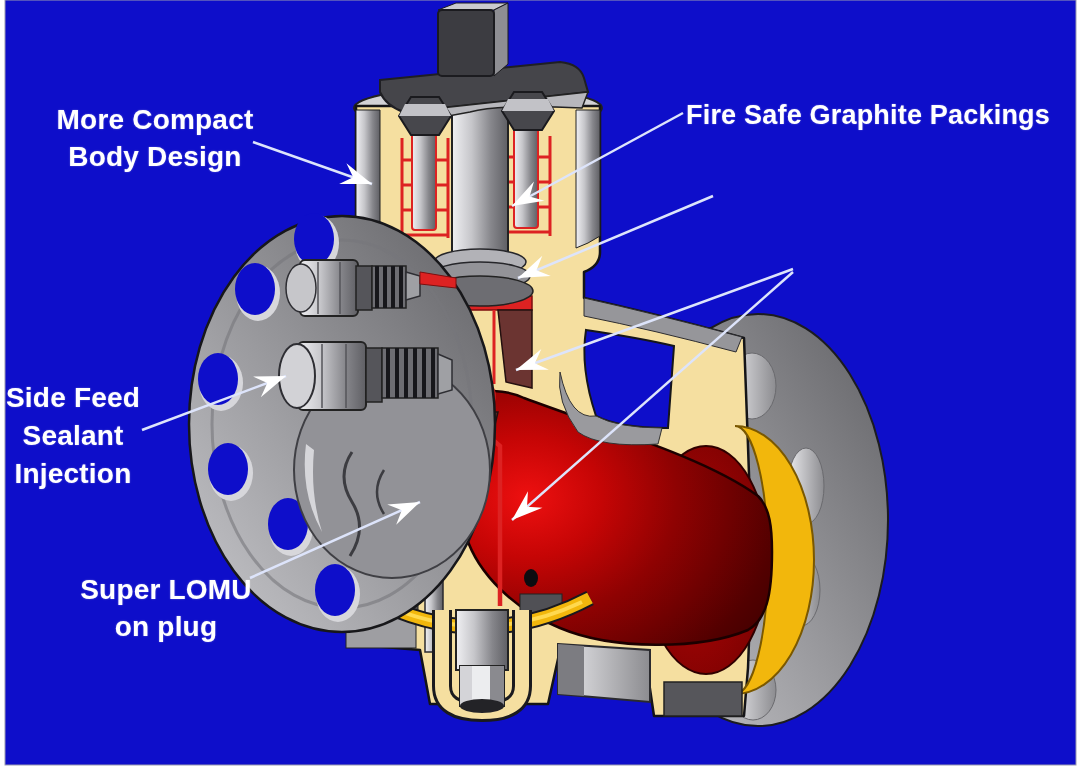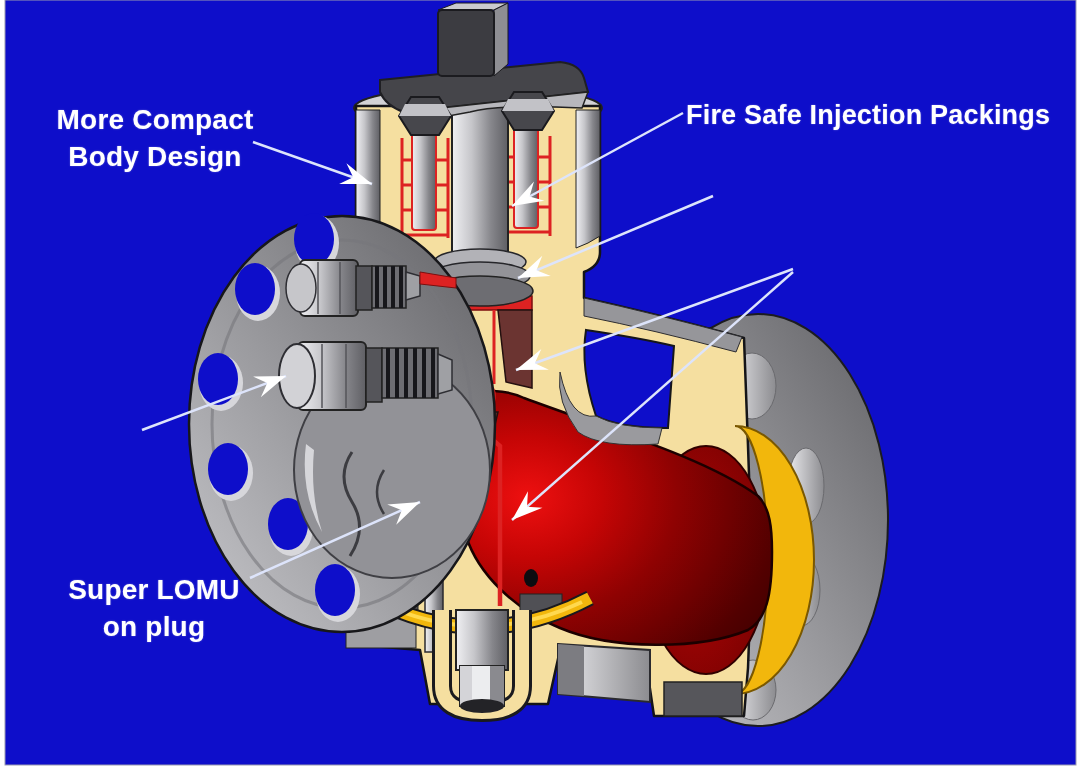--- a/index.html
+++ b/index.html
@@ -8,21 +8,21 @@
   .stage svg{position:absolute;left:0;top:0;}
   .callout{position:absolute;color:var(--text,#fff);font-weight:bold;font-size:28px;
            line-height:37px;white-space:pre-line;text-align:center;
            text-shadow:0 0 2px rgba(255,255,255,.35);letter-spacing:.2px;}
   .callout.left{text-align:left;}
   #lbl-more{left:48px;top:101px;width:214px;}
   #lbl-fire{left:686px;top:97px;font-size:27px;white-space:nowrap;}
   #lbl-anti{left:716px;top:162px;white-space:nowrap;}
   #lbl-pressure{left:788px;top:244px;width:278px;}
   #lbl-side{left:0px;top:379px;width:146px;line-height:38px;}
-  #lbl-super{left:56px;top:571px;width:196px;}
+  #lbl-super{left:68px;top:571px;width:196px;}
 </style>
 </head>
 <body>
 
 <div class="stage">
 
 <svg width="1080" height="779" viewBox="0 0 1080 779">
   <defs>
     <linearGradient id="metalH" x1="0" y1="0" x2="1" y2="0">
       <stop offset="0" stop-color="#f0f0f3"></stop>
@@ -220,17 +220,20 @@
     <line x1="713" y1="196" x2="518" y2="278" marker-end="url(#arw)"></line>
     <line x1="793" y1="269" x2="516" y2="370" marker-end="url(#arw)"></line>
     <line x1="793" y1="272" x2="512" y2="520" marker-end="url(#arw)"></line>
     <line x1="142" y1="430" x2="286" y2="376" marker-end="url(#arw)"></line>
     <line x1="250" y1="578" x2="420" y2="502" marker-end="url(#arw)"></line>
   </g>
 </svg>
 
 <div class="callout" id="lbl-more">More Compact
 Body Design</div>
-<div class="callout left" id="lbl-fire">Fire Safe Injection Packings</div>
+<div class="callout left" id="lbl-fire">Fire Safe Graphite Packings</div>
+<div class="callout" id="lbl-side">Side Feed
+Sealant
+Injection</div>
 <div class="callout" id="lbl-super">Super LOMU
 on plug</div>
 
 </div>
 
 </body></html>

